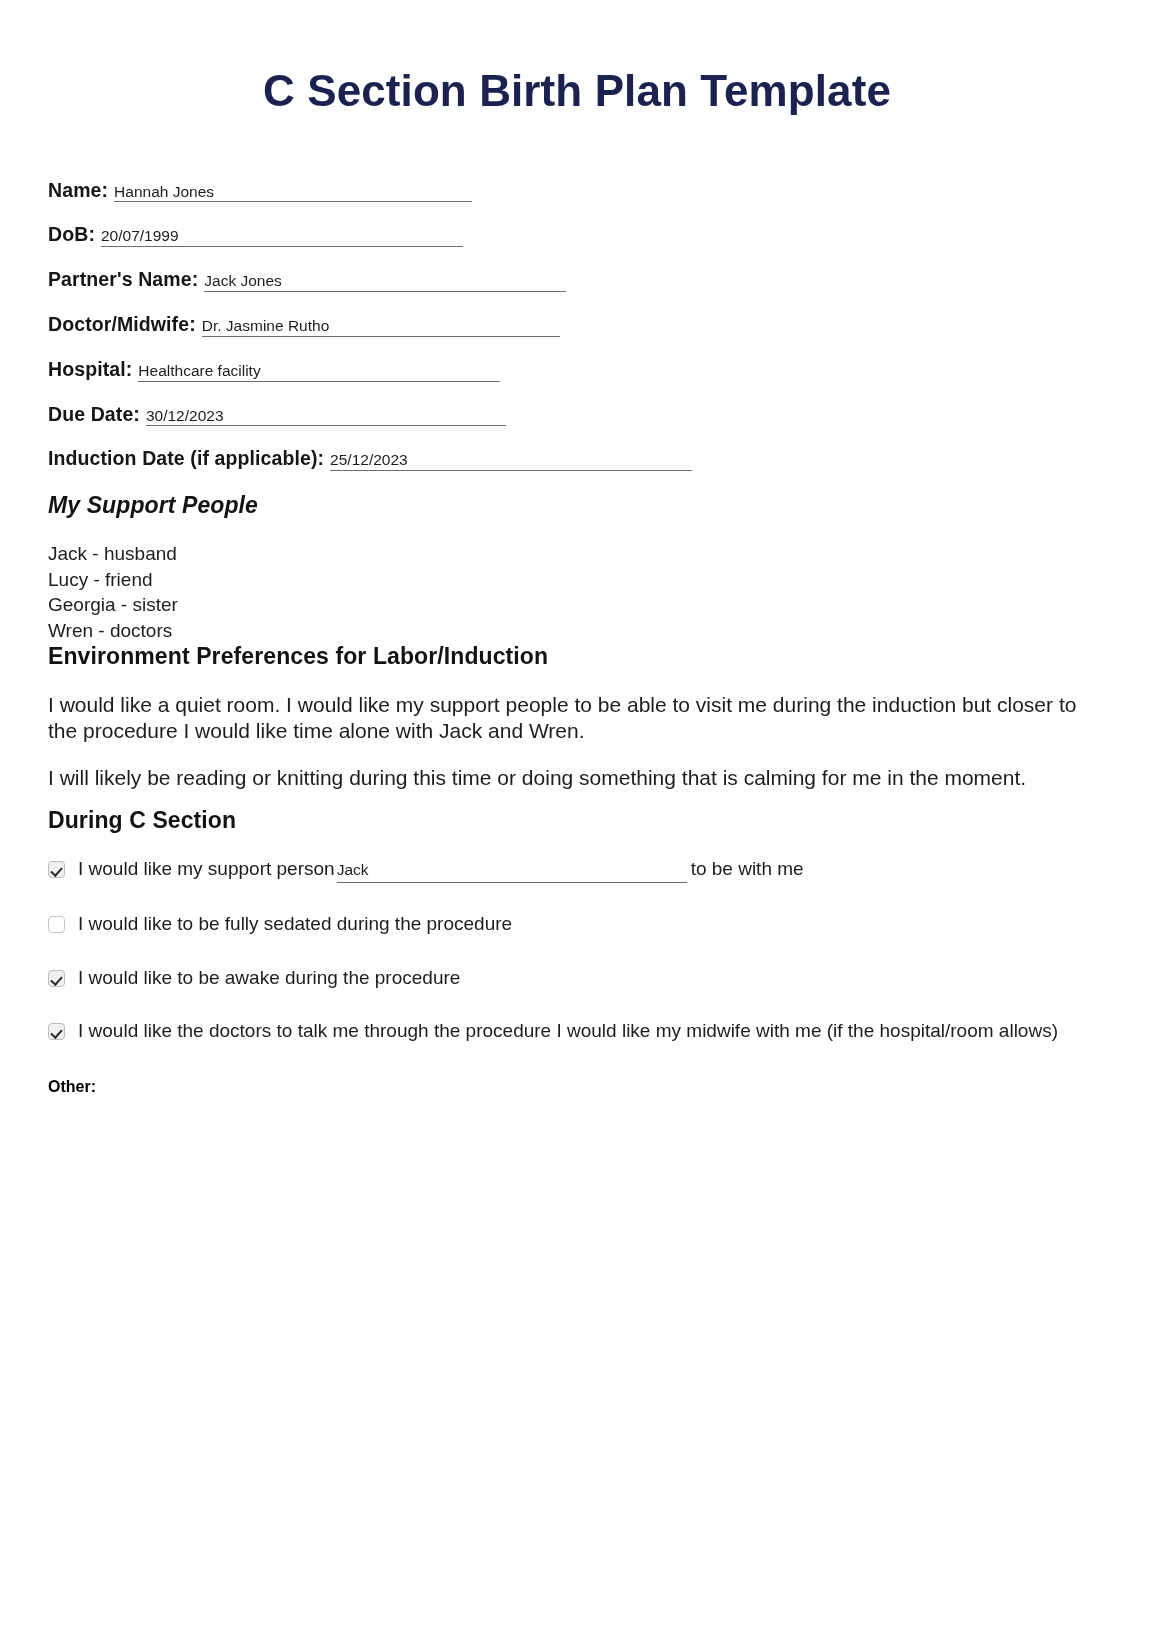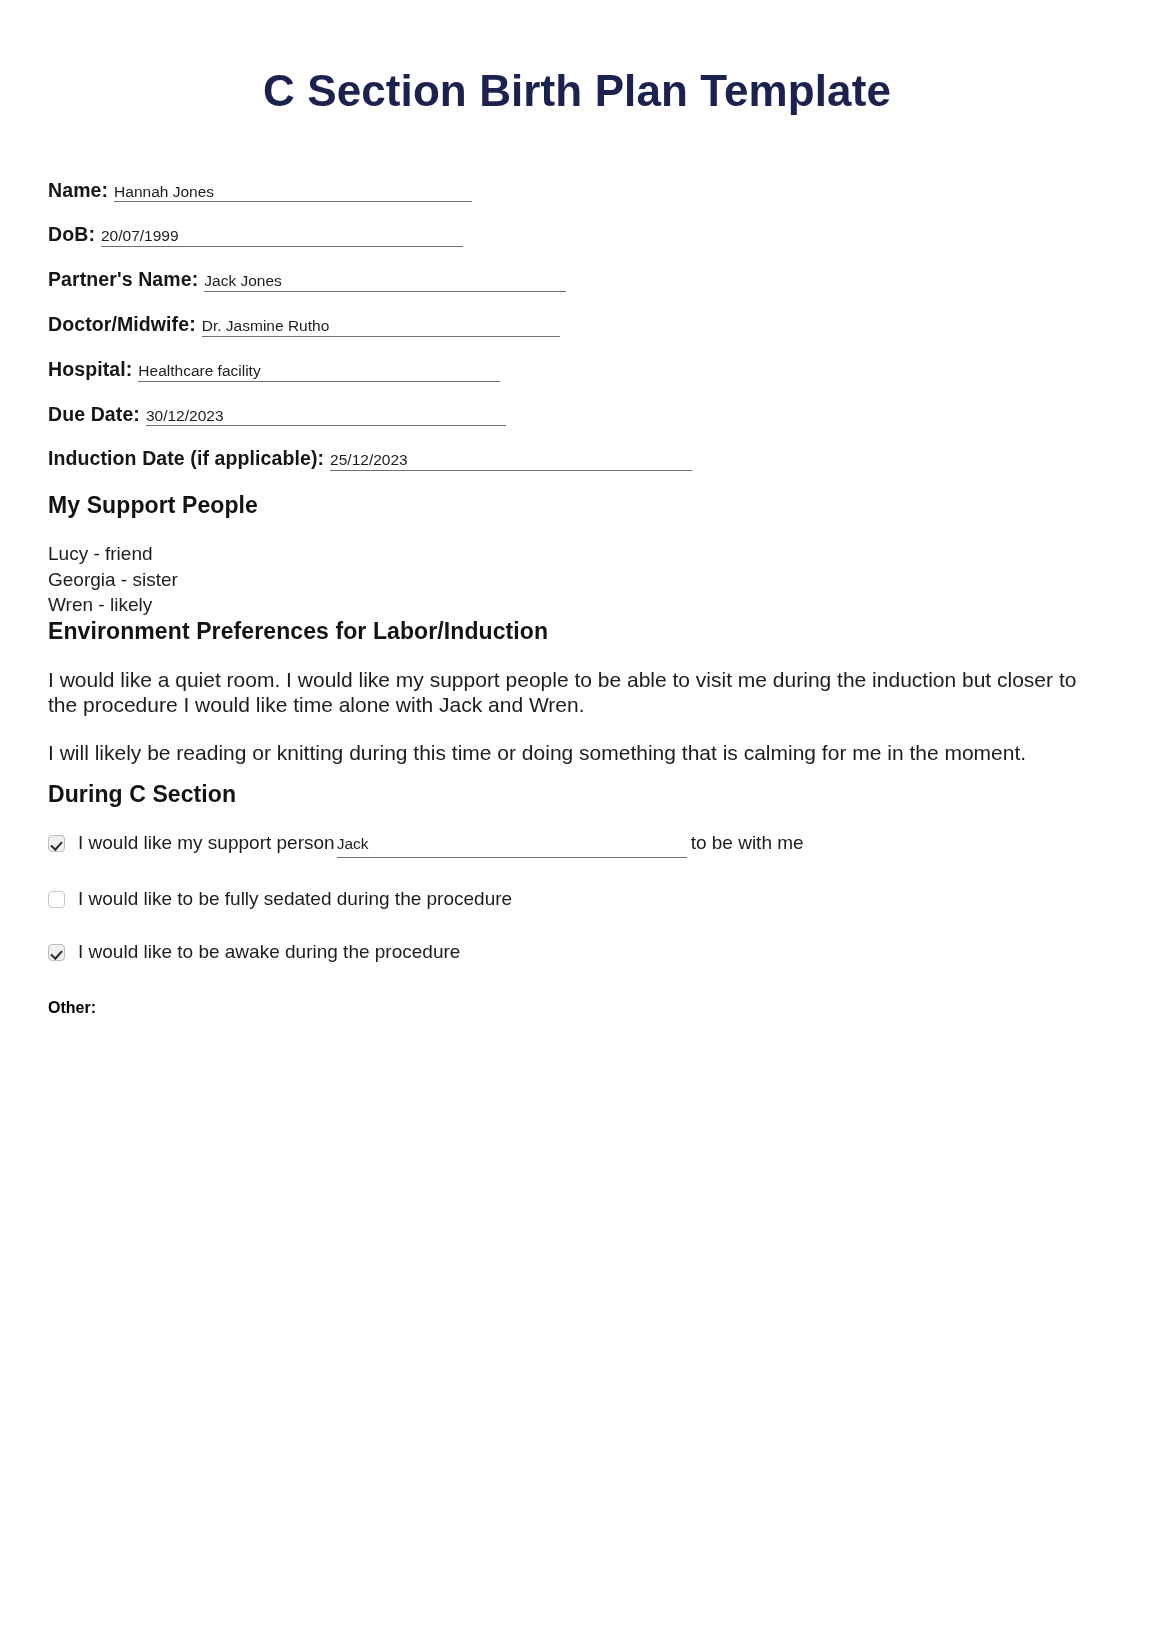--- a/index.html
+++ b/index.html
@@ -76,21 +76,21 @@
   .w-today  { width: 362px; }
 
   
   h2.section-heading {
     font-size: 23px;
     font-weight: bold;
     color: #131313;
     margin: 0 0 22px 0;
     letter-spacing: 0.1px;
   }
-  .sec-support   { margin-top: 74px; }
+  .sec-support   { margin-top: 74px; font-style: italic; }
   .sec-env       { margin-top: 62px; }
   .sec-during    { margin-top: 26px; margin-bottom: 26px; }
 
   
   .support-list {
     margin: 0 0 0 0;
     padding: 0;
     list-style: none;
   }
   .support-list li {
@@ -228,23 +228,24 @@
       <span class="form-value-wrap w-induct">
         <span class="form-value">25/12/2023</span>
       </span>
     </div>
 
 
   </div>
 
   <h2 class="section-heading sec-support">My Support People</h2>
   <ul class="support-list">
+    <li>Jack - husband</li>
     <li>Lucy - friend</li>
     <li>Georgia - sister</li>
-    <li>Wren - likely</li>
+    <li>Wren - doctors</li>
   </ul>
 
   <h2 class="section-heading sec-env">Environment Preferences for Labor/Induction</h2>
   <p class="para">I would like a quiet room. I would like my support people to be able to visit me during the induction but closer to the procedure I would like time alone with Jack and Wren.</p>
   <p class="para">I will likely be reading or knitting during this time or doing something that is calming for me in the moment.</p>
 
   <h2 class="section-heading sec-during">During C Section</h2>
 
   <div class="checkbox-list">
 
@@ -257,18 +258,22 @@
     <div class="checkbox-row">
       <span class="cbox"></span>
       <span class="cb-text">I would like to be fully sedated during the procedure</span>
     </div>
 
     <div class="checkbox-row">
       <span class="cbox checked"></span>
       <span class="cb-text">I would like to be awake during the procedure</span>
     </div>
 
+    <div class="checkbox-row">
+      <span class="cbox checked"></span>
+      <span class="cb-text">I would like the doctors to talk me through the procedure I would like my midwife with me (if the hospital/room allows)</span>
+    </div>
 
   </div>
 
   <div class="other-label">Other:</div>
 
 </div>
 
 </body></html>

